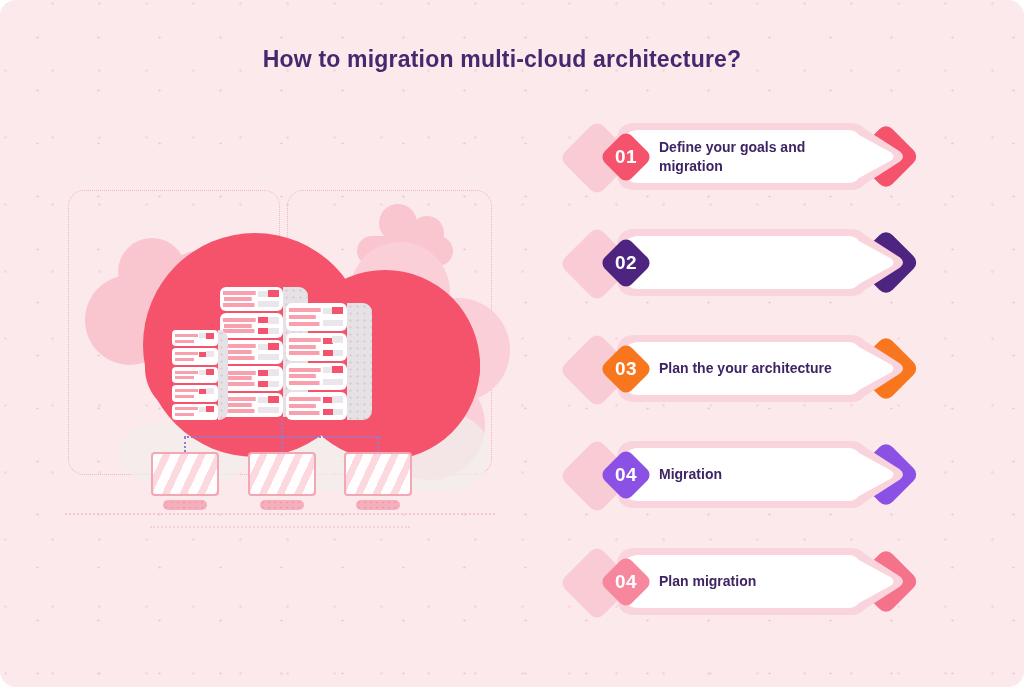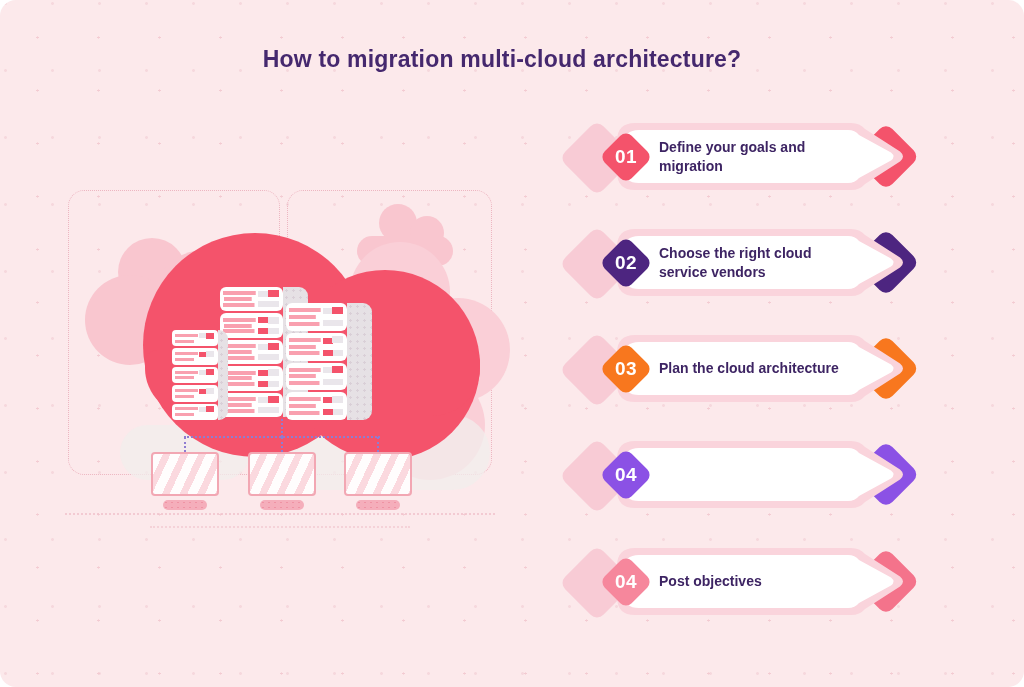--- a/index.html
+++ b/index.html
@@ -184,55 +184,55 @@
     <div class="step s1" style="--c: #4D2580; --ch: #4D2580;">
       <svg width="372" height="92" viewBox="0 0 372 92">
         <rect class="backd" x="15" y="20" width="54" height="54" rx="9" transform="rotate(45 42 47)"></rect>
         <rect class="chev" x="307" y="21.5" width="48" height="48" rx="9" transform="rotate(45 331 45.5)"></rect>
         <path class="outer" d="M80,12 L296,12 Q305,12 310,18 L345,40.5 Q351,45.5 345,50.5 L310,73 Q305,79 296,79 L80,79 Q62,79 62,61 L62,30 Q62,12 80,12 Z"></path>
         <path class="inner" d="M84,19 L293,19 Q300,19 304,24 L336,41.5 Q341,45.5 336,49.5 L304,67 Q300,72 293,72 L84,72 Q69,72 69,58 L69,33 Q69,19 84,19 Z"></path>
       </svg>
       <div class="numd">
           <span>02</span>
         </div>
-      <div class="lbl">Choose the right cloud service vendors</div>
     </div>
 
     <div class="step s2" style="--c: #F8771E; --ch: #F8771E;">
       <svg width="372" height="92" viewBox="0 0 372 92">
         <rect class="backd" x="15" y="20" width="54" height="54" rx="9" transform="rotate(45 42 47)"></rect>
         <rect class="chev" x="307" y="21.5" width="48" height="48" rx="9" transform="rotate(45 331 45.5)"></rect>
         <path class="outer" d="M80,12 L296,12 Q305,12 310,18 L345,40.5 Q351,45.5 345,50.5 L310,73 Q305,79 296,79 L80,79 Q62,79 62,61 L62,30 Q62,12 80,12 Z"></path>
         <path class="inner" d="M84,19 L293,19 Q300,19 304,24 L336,41.5 Q341,45.5 336,49.5 L304,67 Q300,72 293,72 L84,72 Q69,72 69,58 L69,33 Q69,19 84,19 Z"></path>
       </svg>
       <div class="numd">
           <span>03</span>
         </div>
-      <div class="lbl">Plan the cloud architecture</div>
+      <div class="lbl">Plan the your architecture</div>
     </div>
 
     <div class="step s3" style="--c: #8B51E5; --ch: #8B51E5;">
       <svg width="372" height="92" viewBox="0 0 372 92">
         <rect class="backd" x="15" y="20" width="54" height="54" rx="9" transform="rotate(45 42 47)"></rect>
         <rect class="chev" x="307" y="21.5" width="48" height="48" rx="9" transform="rotate(45 331 45.5)"></rect>
         <path class="outer" d="M80,12 L296,12 Q305,12 310,18 L345,40.5 Q351,45.5 345,50.5 L310,73 Q305,79 296,79 L80,79 Q62,79 62,61 L62,30 Q62,12 80,12 Z"></path>
         <path class="inner" d="M84,19 L293,19 Q300,19 304,24 L336,41.5 Q341,45.5 336,49.5 L304,67 Q300,72 293,72 L84,72 Q69,72 69,58 L69,33 Q69,19 84,19 Z"></path>
       </svg>
       <div class="numd">
           <span>04</span>
         </div>
+      <div class="lbl">Migration</div>
     </div>
 
     <div class="step s4" style="--c: #F6879C; --ch: #F4738B;">
       <svg width="372" height="92" viewBox="0 0 372 92">
         <rect class="backd" x="15" y="20" width="54" height="54" rx="9" transform="rotate(45 42 47)"></rect>
         <rect class="chev" x="307" y="21.5" width="48" height="48" rx="9" transform="rotate(45 331 45.5)"></rect>
         <path class="outer" d="M80,12 L296,12 Q305,12 310,18 L345,40.5 Q351,45.5 345,50.5 L310,73 Q305,79 296,79 L80,79 Q62,79 62,61 L62,30 Q62,12 80,12 Z"></path>
         <path class="inner" d="M84,19 L293,19 Q300,19 304,24 L336,41.5 Q341,45.5 336,49.5 L304,67 Q300,72 293,72 L84,72 Q69,72 69,58 L69,33 Q69,19 84,19 Z"></path>
       </svg>
       <div class="numd">
           <span>04</span>
         </div>
-      <div class="lbl">Post objectives</div>
+      <div class="lbl">Plan migration</div>
     </div>
 
   </div>
 </div>
 
 </body></html>

